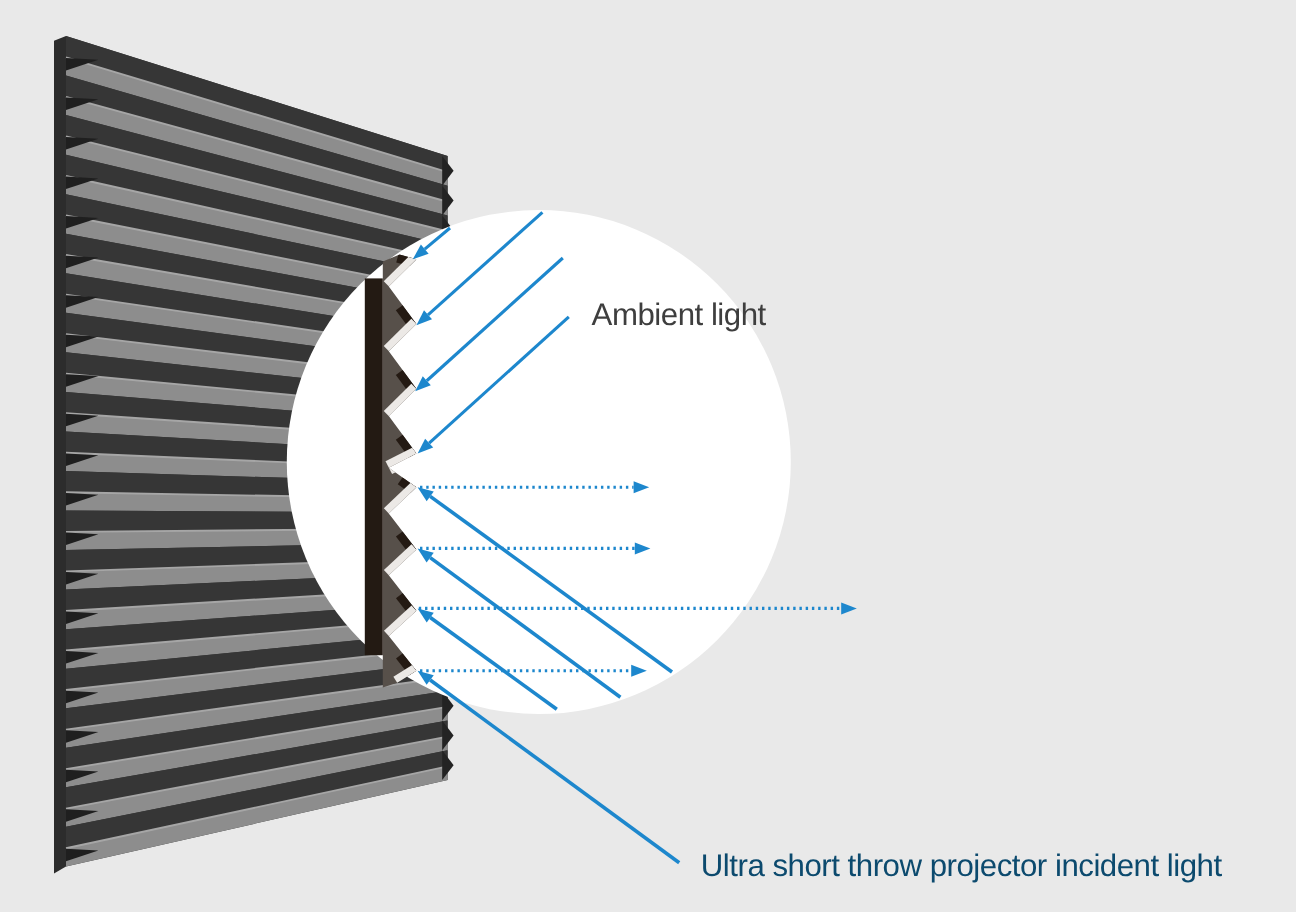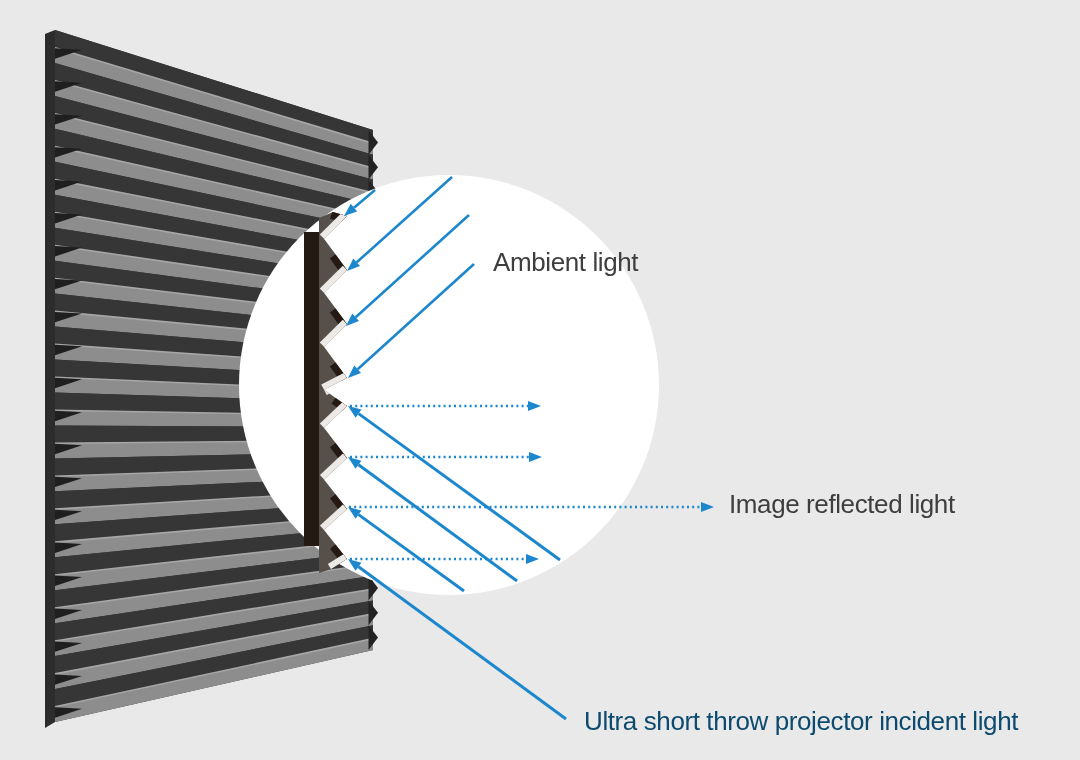--- a/index.html
+++ b/index.html
@@ -186,15 +186,14 @@
         <line x1="350" y1="457" x2="529" y2="457" stroke="#1d87cd" stroke-width="2.6" stroke-dasharray="2 3.2"></line>
         <polygon points="542,457 529,462 529,452" fill="#1d87cd"></polygon>
         <line x1="349" y1="507" x2="701" y2="507" stroke="#1d87cd" stroke-width="2.6" stroke-dasharray="2 3.2"></line>
         <polygon points="714,507 701,512 701,502" fill="#1d87cd"></polygon>
         <line x1="350" y1="559" x2="526" y2="559" stroke="#1d87cd" stroke-width="2.6" stroke-dasharray="2 3.2"></line>
         <polygon points="539,559 526,564 526,554" fill="#1d87cd"></polygon>
       </g>
     </svg>
 
   <div class="diagram-label" style="left: 493px; top: 247px; color: rgb(62, 62, 62);">Ambient light</div>
-  <div class="diagram-label" style="left: 729px; top: 489px; color: rgb(62, 62, 62);">Image reflected light</div>
   <div class="diagram-label" style="left: 584px; top: 706px; color: #0c4a6e;">Ultra short throw projector incident light</div>
 </div>
 
 </body></html>

